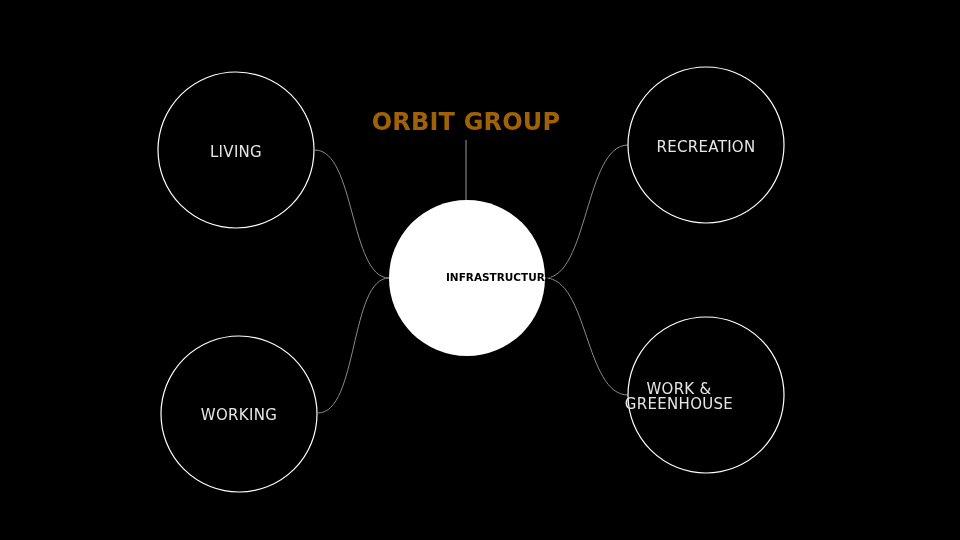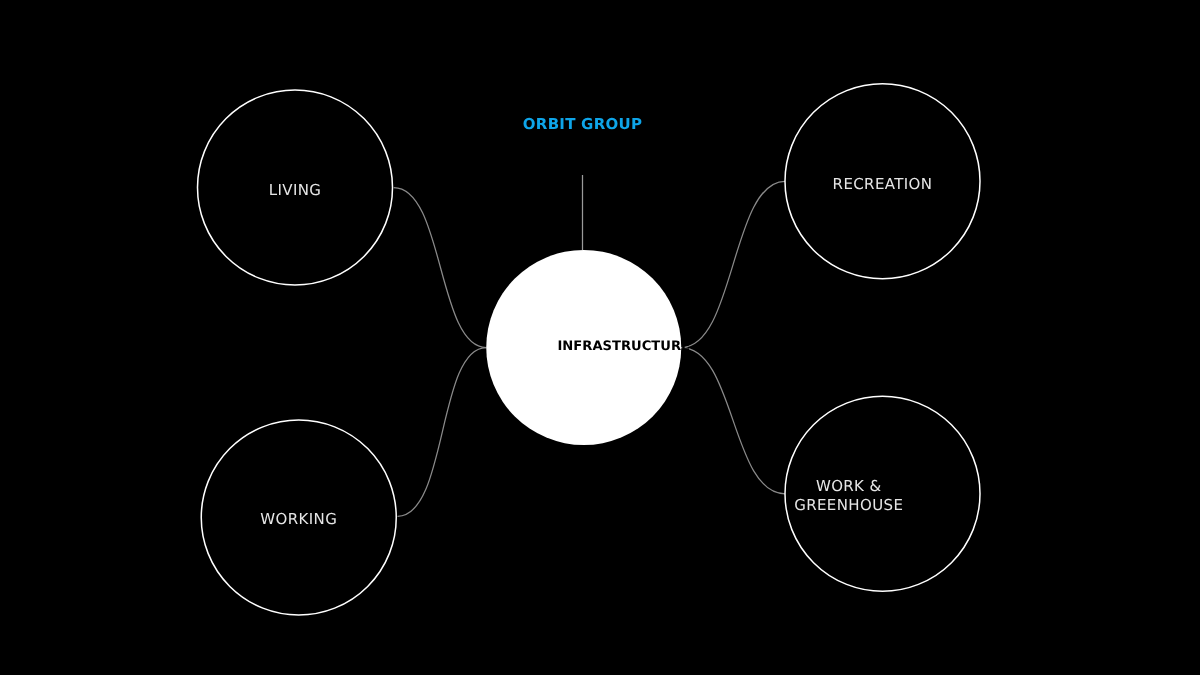--- a/index.html
+++ b/index.html
@@ -2,27 +2,27 @@
 <html><head>
   <meta charset="utf-8">
   <style>
     html, body { margin: 0; padding: 0; }
     body {
       width: 960px; height: 540px; background: #000000; overflow: hidden;
       position: relative; font-family: "Liberation Sans", sans-serif;
     }
     #diagram { position: absolute; left: 0; top: 0; width: 960px; height: 540px; }
     .title {
-      position: absolute; left: 366px; top: 92px; width: 200px; text-align: center;
-      color: #0ea5e9; font-family: "DejaVu Sans", sans-serif; font-weight: bold;
-      font-size: 12px; letter-spacing: 0.2px;
+      position: absolute; left: 366px; top: 108px; width: 200px; text-align: center;
+      color: #a16207; font-family: "DejaVu Sans", sans-serif; font-weight: bold;
+      font-size: 24px; letter-spacing: 0.2px;
     }
     .node-label {
       position: absolute; color: #e6e6e6; font-family: "DejaVu Sans", sans-serif;
-      font-size: 12px; text-align: center; line-height: 15px; letter-spacing: 0.3px;
+      font-size: 15px; text-align: center; line-height: 15px; letter-spacing: 0.3px;
     }
     .center-label {
       position: absolute; left: 389px; top: 271px; width: 156px; text-align: center;
       color: #000000; font-family: "DejaVu Sans", sans-serif; font-weight: bold; font-size: 10.5px; padding-left: 32px;
     }
   </style>
 </head>
 <body>
 
 <svg id="diagram" viewBox="0 0 960 540" xmlns="http://www.w3.org/2000/svg">

